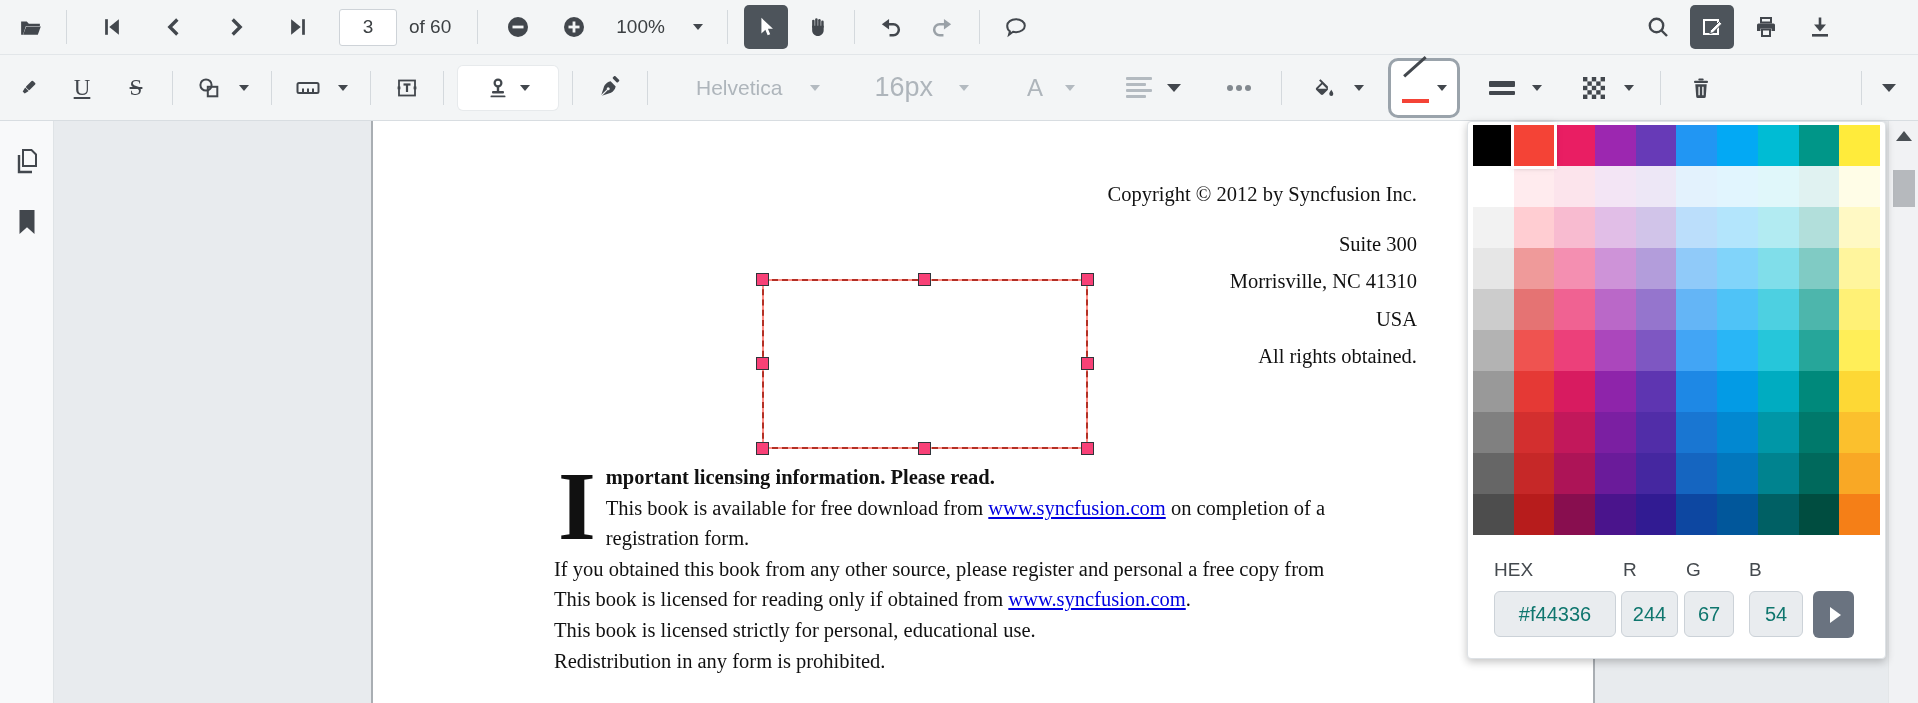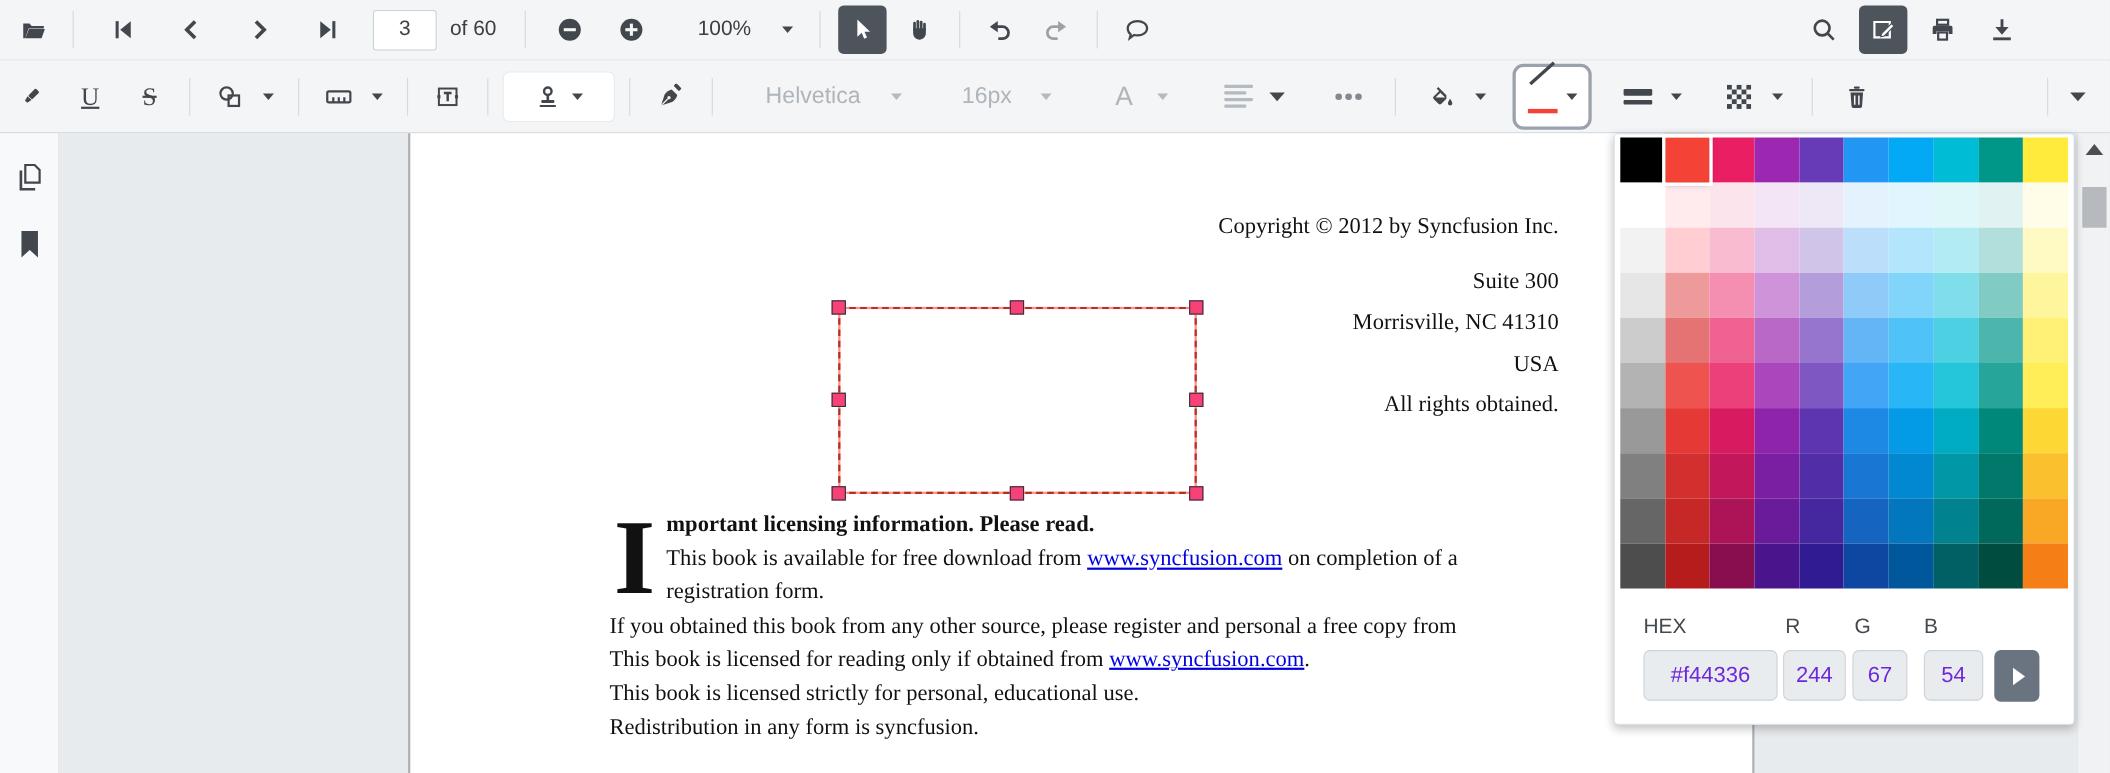--- a/index.html
+++ b/index.html
@@ -46,21 +46,21 @@
   
   .sidebar { position:absolute; left:0; top:121px; bottom:0; width:54px; background:#f8f9fa;
     border-right:1px solid #dfe3e6; z-index:10; display:flex; flex-direction:column; align-items:center;
     padding-top:26px; gap:34px; }
   .side-ic { color:#42474d; cursor:pointer; }
 
   .page { position:absolute; left:371px; top:121px; width:1224px; height:582px; background:#fff;
     border-left:2px solid #a9aeb3; border-right:2px solid #a9aeb3; z-index:1;
     font-family:"Liberation Serif","DejaVu Serif",serif; color:#111; }
 
-  .addr { position:absolute; top:67px; right:176px; text-align:right; font-size:20.5px; line-height:37.5px; }
+  .addr { position:absolute; top:55px; right:176px; text-align:right; font-size:20.5px; line-height:37.5px; }
   .addr div:nth-child(2) { margin-top:12px; }
   .addr div:nth-child(6) { margin-top:11px; }
 
   .lic { position:absolute; left:181px; top:341px; width:872px; font-size:20.5px; line-height:30.6px; }
   .dropcap { float:left; font-weight:bold; font-size:97px; line-height:82px; padding:4px 10px 0 4px;
     font-family:"Liberation Serif",serif; }
   .lic .bold { font-weight:bold; }
   .lic a { color:#0000e0; text-decoration:underline; cursor:pointer; }
 
   
@@ -75,21 +75,21 @@
   
   .picker { position:absolute; left:1467px; top:121px; width:419px; height:538px; background:#fff;
     border:1px solid #dde1e5; border-radius:4px; box-shadow:0 3px 9px rgba(0,0,0,.24); z-index:40; }
   .palette { position:absolute; left:5px; top:3px; width:407px; display:grid;
     grid-template-columns:repeat(10,40.7px); grid-auto-rows:41px; }
   .swatch { cursor:pointer; }
   .swatch.selected { position:relative; z-index:2; outline:3px solid #fff;
     box-shadow:0 0 6px rgba(0,0,0,.55); }
   .pk-label { position:absolute; font-size:19px; color:#44494e; top:437px; }
   .pk-input { position:absolute; top:469px; height:46px; background:#e9ecef; border:1px solid #ccd2d8;
-    border-radius:6px; text-align:center; font-size:20px; color:#6d28d9; font-family:inherit; }
+    border-radius:6px; text-align:center; font-size:20px; color:#0f766e; font-family:inherit; }
   .pk-apply { position:absolute; top:469px; left:345px; width:41px; height:47px; background:#6a7380;
     border:none; border-radius:6px; cursor:pointer; display:flex; align-items:center; justify-content:center; }
   .pk-apply .tri { width:0; height:0; border-top:8px solid transparent; border-bottom:8px solid transparent;
     border-left:11px solid #fff; margin-left:3px; }
 
   
   .vscroll { position:absolute; right:0; top:121px; bottom:0; width:30px; background:#f1f2f4;
     border-left:1px solid #e3e6e8; z-index:20; }
   .vs-up { position:absolute; top:10px; left:7px; width:0; height:0; border-left:8px solid transparent;
     border-right:8px solid transparent; border-bottom:10px solid #4a4f54; cursor:pointer; }
@@ -158,21 +158,21 @@
   <div class="tbtn" style="margin:0 6px">
     <span>
       <svg width="24" height="24" viewBox="0 0 24 24">
           <circle cx="12" cy="12" r="10" fill="#42474d"></circle>
         <rect x="6.5" y="10.6" width="11" height="2.8" fill="#f3f5f6"></rect>
         <rect x="10.6" y="6.5" width="2.8" height="11" fill="#f3f5f6"></rect>
         </svg>
       </span>
   </div>
 
-  <div class="tbtn" style="margin-left:24px; padding:0 8px">
+  <div class="tbtn" style="margin-left:6px; padding:0 8px">
     <span class="lbl19">100%</span>
   </div>
   <span class="caretbox" style="margin-left:12px">
       <i class="caret"></i>
     </span>
 
   <div class="vdiv" style="margin:0 16px"></div>
 
   <div class="tbtn sel">
     <span>
@@ -353,21 +353,21 @@
   <div class="vdiv" style="margin:0 16px"></div>
 
   <div class="tbtn disabled" style="margin-left:26px; padding:0 6px">
     <span class="lbl19 graytxt" style="font-size:21px">Helvetica</span>
   </div>
   <span class="caretbox" style="color:#b3bac0; margin-left:14px">
       <i class="caret"></i>
     </span>
 
   <div class="tbtn disabled" style="margin-left:40px; padding:0 6px">
-    <span class="lbl19 graytxt" style="font-size:21px">16px</span>
+    <span class="lbl19 graytxt" style="font-size:27px">16px</span>
   </div>
   <span class="caretbox" style="color:#b3bac0; margin-left:12px">
       <i class="caret"></i>
     </span>
 
   <div class="tbtn disabled" style="margin-left:36px">
     <span class="a-glyph graytxt">A</span>
   </div>
   <span class="caretbox" style="color:#b3bac0">
       <i class="caret"></i>
@@ -494,21 +494,21 @@
       <div>All rights obtained.</div>
     </div>
   <div class="lic" id="lic">
       <span class="dropcap">I</span>
       <div><span class="bold">mportant licensing information. Please read.</span></div>
       <div><span>This book is available for free download from </span><a>www.syncfusion.com</a><span> on completion of a</span></div>
       <div><span>registration form.</span></div>
       <div><span>If you obtained this book from any other source, please register and personal a free copy from</span></div>
       <div><span>This book is licensed for reading only if obtained from </span><a>www.syncfusion.com</a><span>.</span></div>
       <div><span>This book is licensed strictly for personal, educational use.</span></div>
-      <div><span>Redistribution in any form is syncfusion.</span></div>
+      <div><span>Redistribution in any form is prohibited.</span></div>
     </div>
 </div>
 
 <div class="rect-ann">
   <div class="dash"></div>
   <span class="handle h-tl"></span>
   <span class="handle h-tm"></span>
   <span class="handle h-tr"></span>
   <span class="handle h-ml"></span>
   <span class="handle h-mr"></span>

